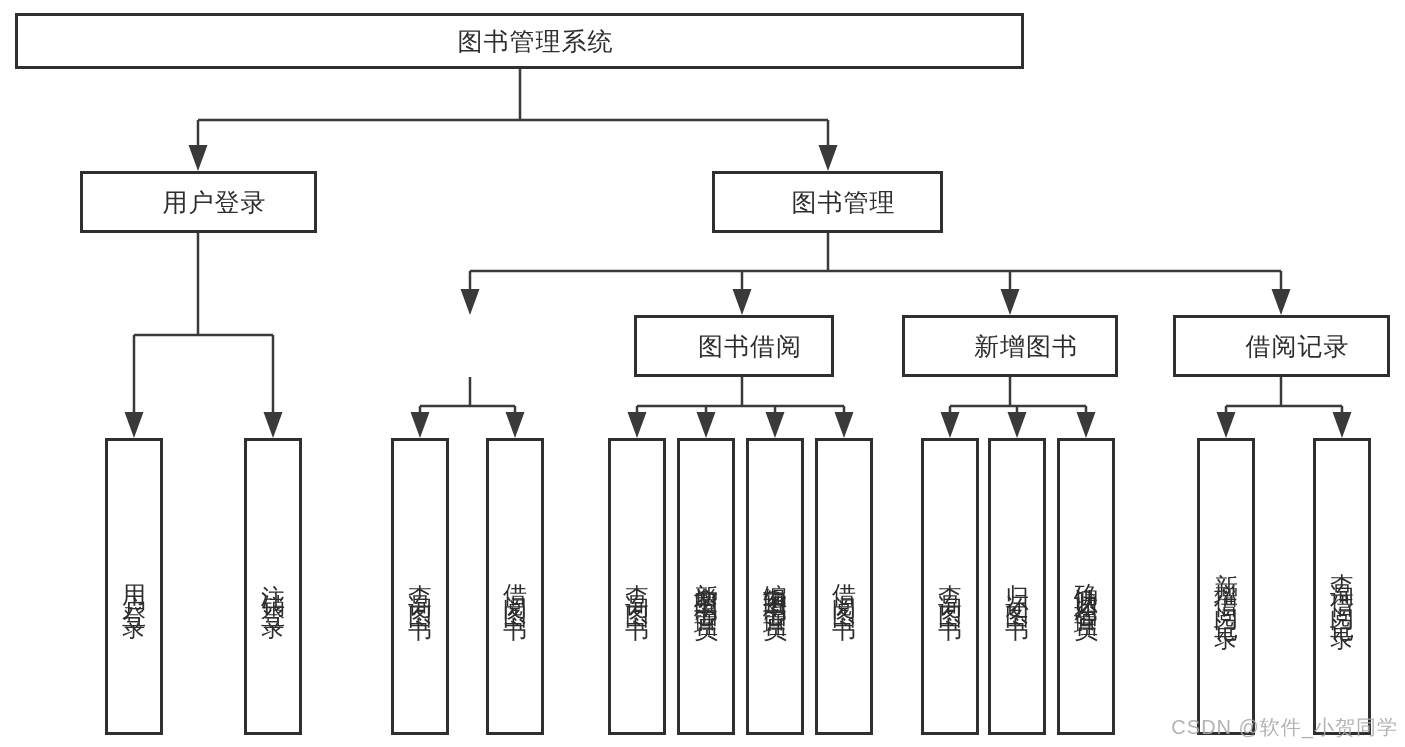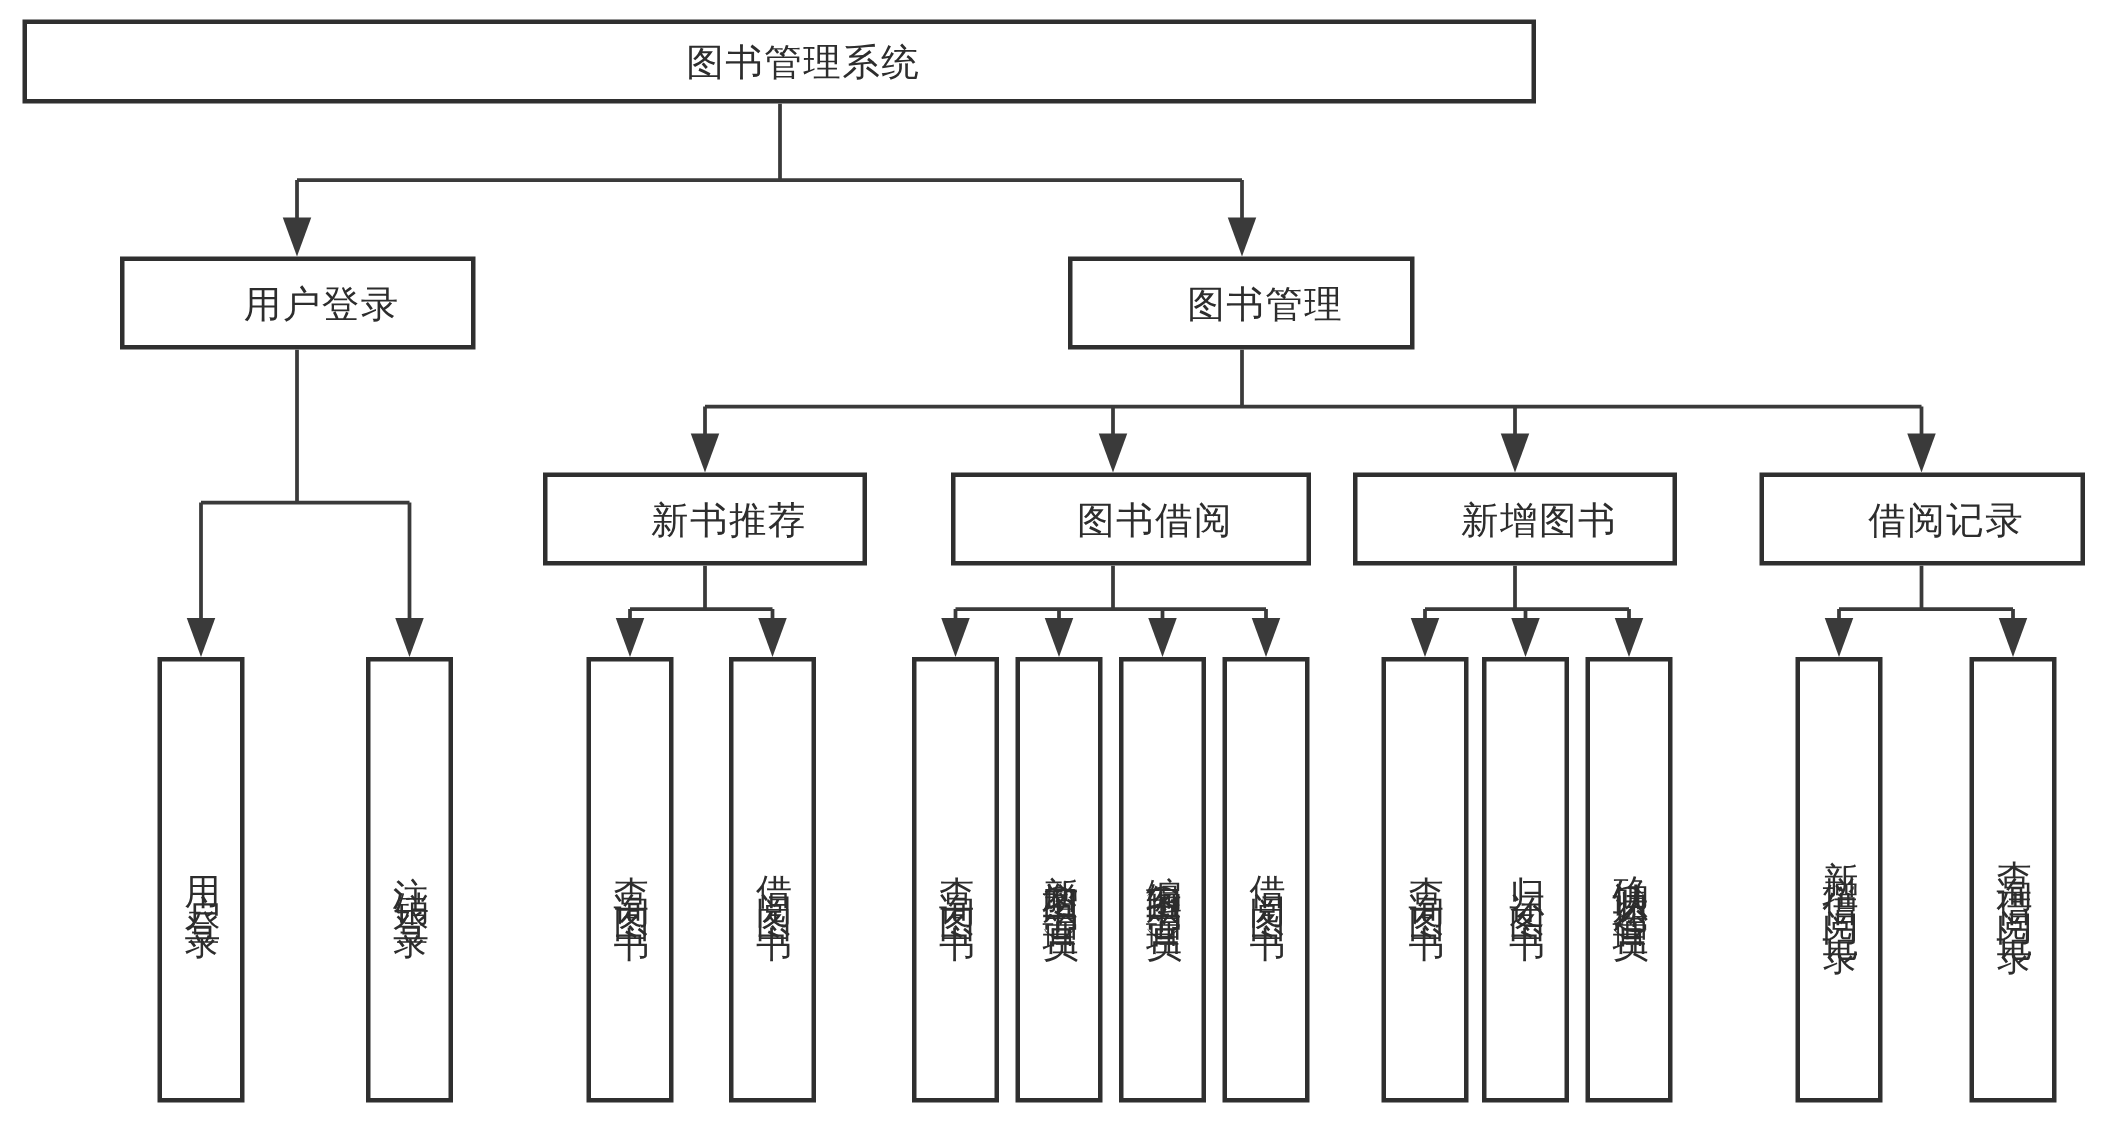--- a/index.html
+++ b/index.html
@@ -120,22 +120,21 @@
     <line x1="1342" y1="406" x2="1342" y2="416"></line>
     <polygon points="1216.5,412 1235.5,412 1226,438"></polygon>
     <polygon points="1332.5,412 1351.5,412 1342,438"></polygon>
   </svg>
 
   <div class="box hbox" style="left:15px; top:13px; width:1009px; height:56px;">图书管理系统</div>
 
   <div class="box hbox" style="left:80px; top:171px; width:237px; height:62px;">用户登录</div>
   <div class="box hbox" style="left:712px; top:171px; width:231px; height:62px;">图书管理</div>
 
-  <div class="box hbox" style="left:362px; top:315px; width:216px; height:62px;">新书推荐</div>
-  <div class="box hbox" style="left:634px; top:315px; width:240px; height:62px;">图书借阅</div>
+  <div class="box hbox" style="left:634px; top:315px; width:200px; height:62px;">图书借阅</div>
   <div class="box hbox" style="left:902px; top:315px; width:216px; height:62px;">新增图书</div>
   <div class="box hbox" style="left:1173px; top:315px; width:217px; height:62px;text-align:center;">借阅记录</div>
 
   <div class="box leaf" style="left:105px;">
     <span class="vtext">用户登录</span>
   </div>
   <div class="box leaf" style="left:244px;">
     <span class="vtext">注销登录</span>
   </div>
 
@@ -169,14 +168,15 @@
     <span class="vtext long">确认归还（管理员）</span>
   </div>
 
   <div class="box leaf" style="left:1197px;">
     <span class="vtext">新增借阅记录</span>
   </div>
   <div class="box leaf" style="left:1313px;">
     <span class="vtext">查询借阅记录</span>
   </div>
 
+  <div id="watermark">CSDN @软件_小贺同学</div>
 
 </div>
 
 </body></html>

